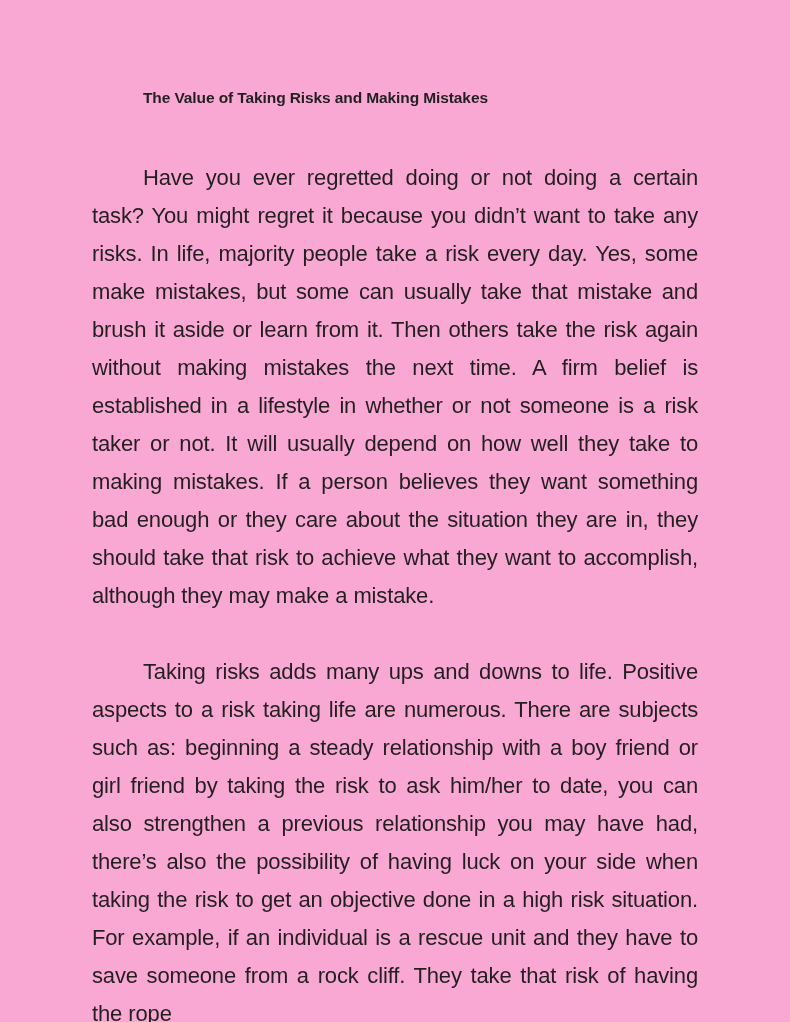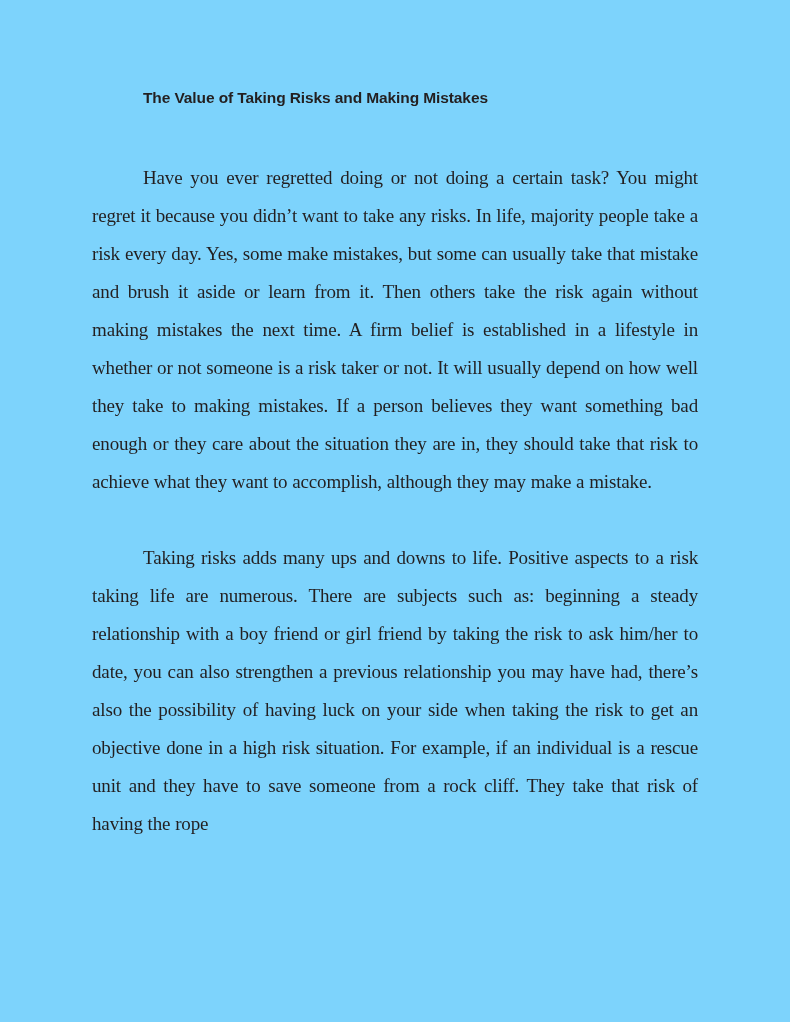--- a/index.html
+++ b/index.html
@@ -14,21 +14,21 @@
     overflow: hidden;
     font-family: "Liberation Sans", "DejaVu Sans", sans-serif;
     color: #231f20;
     -webkit-font-smoothing: antialiased;
   }
 
   .page {
     position: relative;
     width: 790px;
     height: 1022px;
-    background: #7dd3fc;
+    background: #f9a8d4;
     box-sizing: border-box;
   }
 
   
   .content {
     position: absolute;
     left: 92px;
     top: 0;
     width: 606px;
   }
@@ -42,29 +42,28 @@
     letter-spacing: -0.1px;
     text-indent: 51px;
     color: #231f20;
     padding-top: 79px;
     white-space: nowrap;
   }
 
   .para {
     margin: 0;
     padding: 0;
-    font-size: 19px;
+    font-size: 22px;
     line-height: 38px;
     text-align: justify;
     text-justify: inter-word;
     text-indent: 51px;
     color: #231f20;
     word-spacing: 0.2px;
     letter-spacing: -0.15px;
-    font-family: Liberation Serif, serif;
   }
 
   .para.first {
     margin-top: 42px;
   }
 
   .para.gap {
     margin-top: 38px;
   }
 

